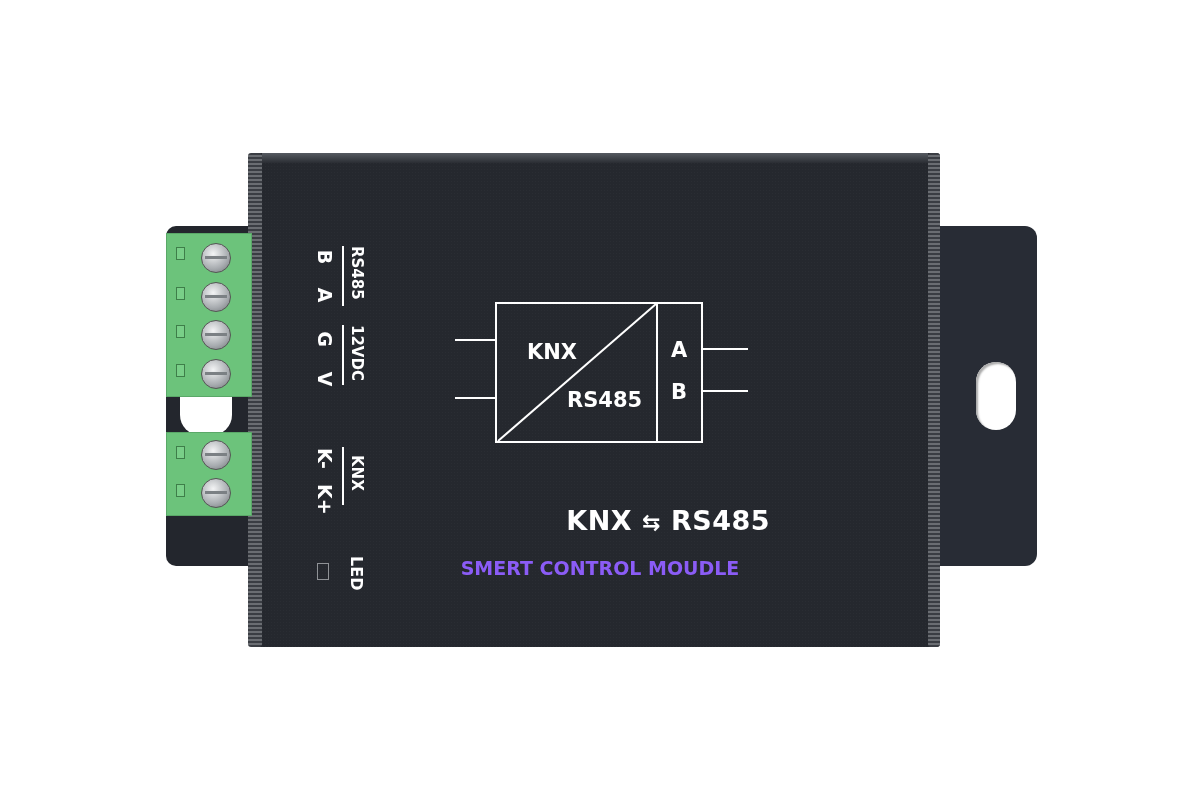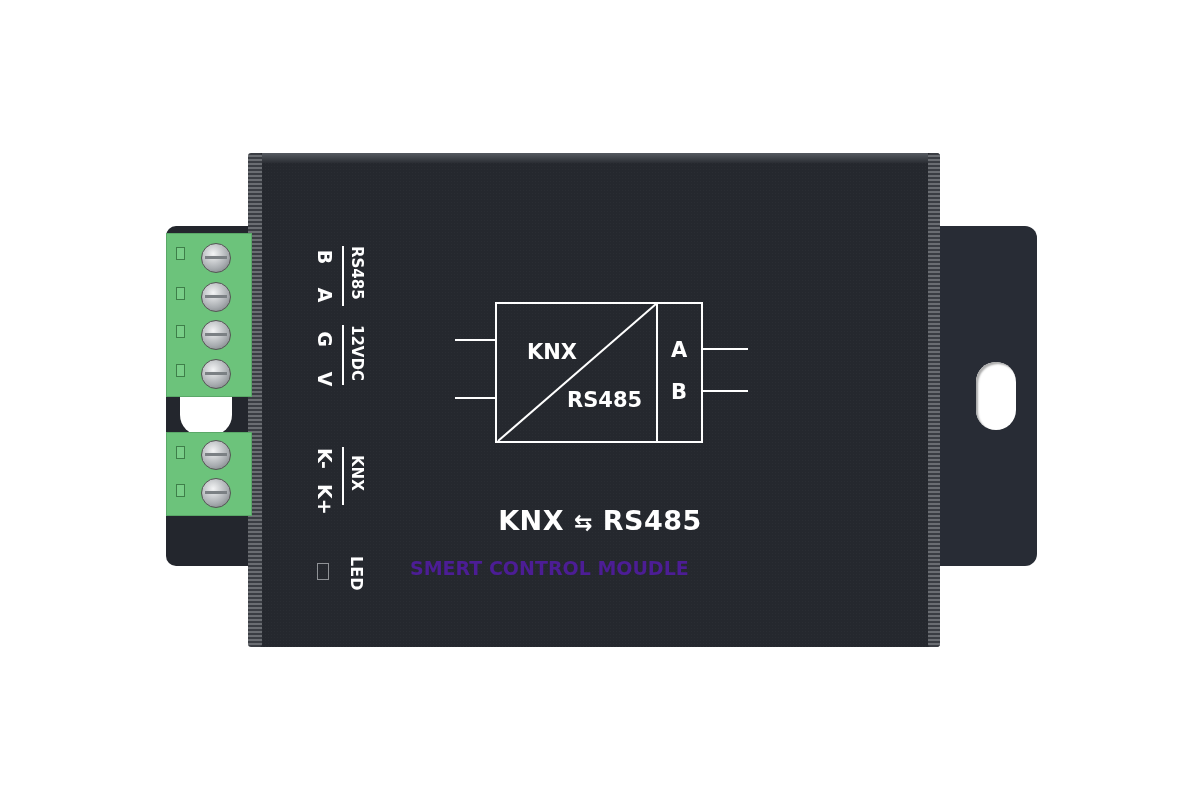--- a/index.html
+++ b/index.html
@@ -23,22 +23,22 @@
   .term-b { left:166px; top:432px; width:84px; height:82px; }
   .pin-sq { width:7px; height:11px; border:1.5px solid #3e7e49; background:#79cf88; }
   .screw { width:28px; height:28px; border-radius:50%; background:radial-gradient(circle at 40% 35%, #f3f4f5, #a8acb0 60%, #6d7276); border:1px solid #555; }
   .screw::after { content:""; position:absolute; left:3px; right:3px; top:12px; height:3px; background:#7b8084; }
   
   .vlabel { color:#fff; font-weight:bold; font-family:"DejaVu Sans", sans-serif; transform-origin:left top; transform:rotate(90deg); white-space:nowrap; }
   .pin-l { color:#fff; font-weight:bold; font-size:19px; transform:rotate(90deg); width:20px; text-align:center; }
   .bar { background:#fff; width:1.5px; }
   .diagram { left:455px; top:300px; width:310px; height:145px; }
   .diag-text { color:#fff; font-weight:bold; font-family:"DejaVu Sans", sans-serif; font-size:21px; }
-  .title-main { left:430px; top:505px; width:340px; text-align:center; color:#fff; font-weight:bold; font-size:27px; letter-spacing:0.5px; }
-  .title-sub { left:410px; top:557px; width:380px; color:#4c1d95; font-weight:bold; font-size:19px; }
+  .title-main { left:430px; top:505px; width:340px; text-align:right; color:#fff; font-weight:bold; font-size:27px; letter-spacing:0.5px; }
+  .title-sub { left:410px; top:557px; width:380px; text-align:center; color:#8b5cf6; font-weight:bold; font-size:19px; }
   .led { left:317px; top:563px; width:10px; height:15px; border:1.5px solid #8f9296; }
 </style>
 </head>
 <body>
 
 <div class="abs bracket-left"></div>
 <div class="abs slot-left"></div>
 <div class="abs bracket-right"></div>
 <div class="abs slot"></div>
 

